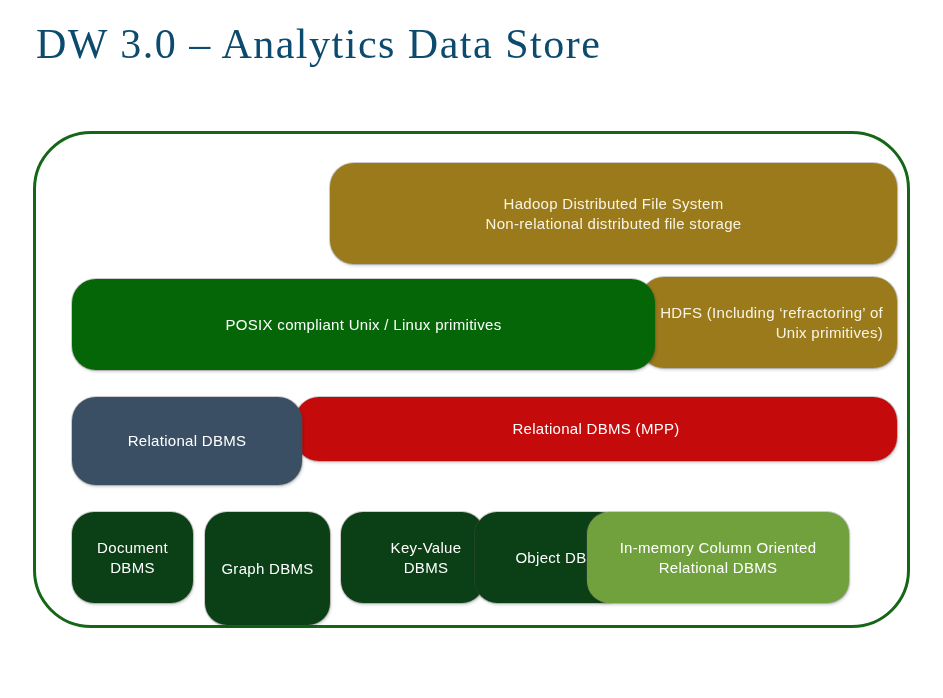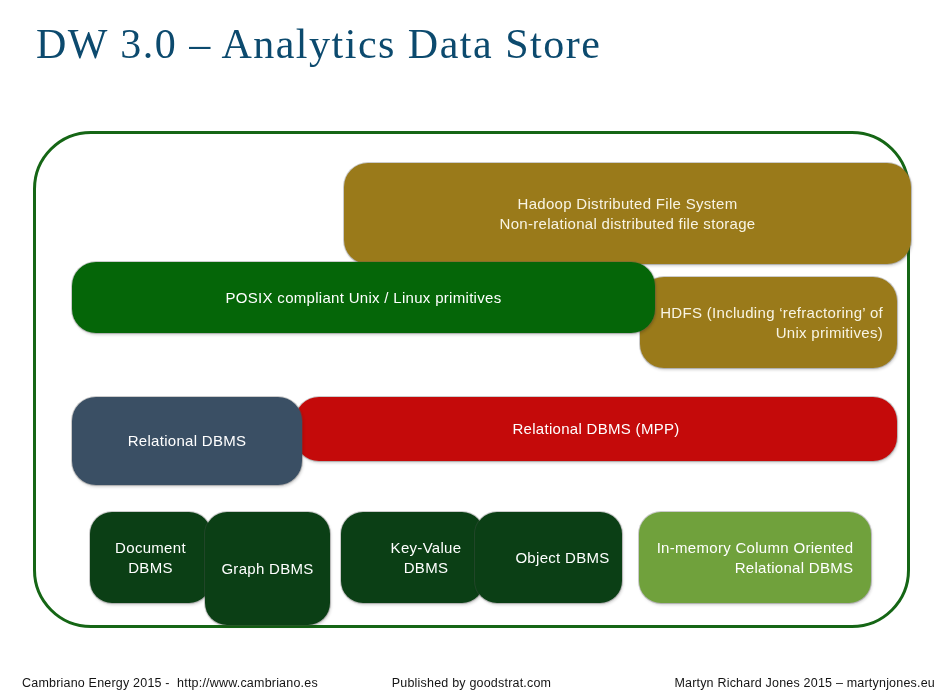--- a/index.html
+++ b/index.html
@@ -53,35 +53,35 @@
     box-shadow: 0 0 0 1px rgba(90,90,90,0.30), 1px 2px 3px rgba(0,0,0,0.18);
   }
   .green  { background: #056608; z-index: 2; }
   .gold   { background: #9a7a1a; color: #f8f4e4; z-index: 1; }
   .slate  { background: #3a4f64; z-index: 2; }
   .red    { background: #c40a0a; z-index: 1; }
   .dgreen { background: #0b3f15; z-index: 2; }
   .lgreen { background: #70a13c; z-index: 2; }
 
   
-  .b-hadoop { left: 344px; top: 163px; width: 567px; height: 101px; }
+  .b-hadoop { left: 330px; top: 163px; width: 567px; height: 101px; }
   .b-unix   { left: 72px;  top: 163px; width: 303px; height: 90px; }
   
-  .b-posix  { left: 72px;  top: 262px; width: 583px; height: 71px; }
+  .b-posix  { left: 72px;  top: 279px; width: 583px; height: 91px; }
   .b-hdfs   { left: 640px; top: 277px; width: 257px; height: 91px;
               justify-content: flex-end; text-align: right; padding-right: 14px; box-sizing: border-box; }
   
   .b-rdbms  { left: 72px;  top: 397px; width: 230px; height: 88px; }
   .b-mpp    { left: 295px; top: 397px; width: 602px; height: 64px; }
   
-  .b-doc    { left: 72px;  top: 512px; width: 121px; height: 91px; border-radius: 22px; margin-left: 18px; }
+  .b-doc    { left: 72px;  top: 512px; width: 121px; height: 91px; border-radius: 22px; }
   .b-graph  { left: 205px; top: 512px; width: 125px; height: 113px; border-radius: 22px; }
   .b-kv     { left: 341px; top: 512px; width: 116px; height: 91px; border-radius: 22px; padding-left: 27px; }
   .b-obj    { left: 475px; top: 512px; width: 119px; height: 91px; border-radius: 22px; padding-left: 28px; }
-  .b-inmem  { left: 639px; top: 512px; width: 232px; height: 91px; border-radius: 22px; text-align: right; }
+  .b-inmem  { left: 587px; top: 512px; width: 262px; height: 91px; border-radius: 22px; }
 
   .footer {
     position: absolute;
     left: 0;
     top: 672px;
     width: 943px;
     height: 26px;
     font-size: 12.5px;
     color: #141414;
     letter-spacing: 0.2px;
@@ -111,19 +111,14 @@
 
   <div class="box dgreen b-doc">Document
 DBMS</div>
   <div class="box dgreen b-graph">Graph DBMS</div>
   <div class="box dgreen b-kv">Key-Value
 DBMS</div>
   <div class="box dgreen b-obj">Object DBMS</div>
   <div class="box lgreen b-inmem">In-memory Column Oriented
 Relational DBMS</div>
 
-  <div class="footer">
-    <span class="f-left">Cambriano Energy 2015 -  http://www.cambriano.es</span>
-    <span class="f-center">Published by goodstrat.com</span>
-    <span class="f-right">Martyn Richard Jones 2015 – martynjones.eu</span>
-  </div>
 
 </div>
 
 </body></html>

